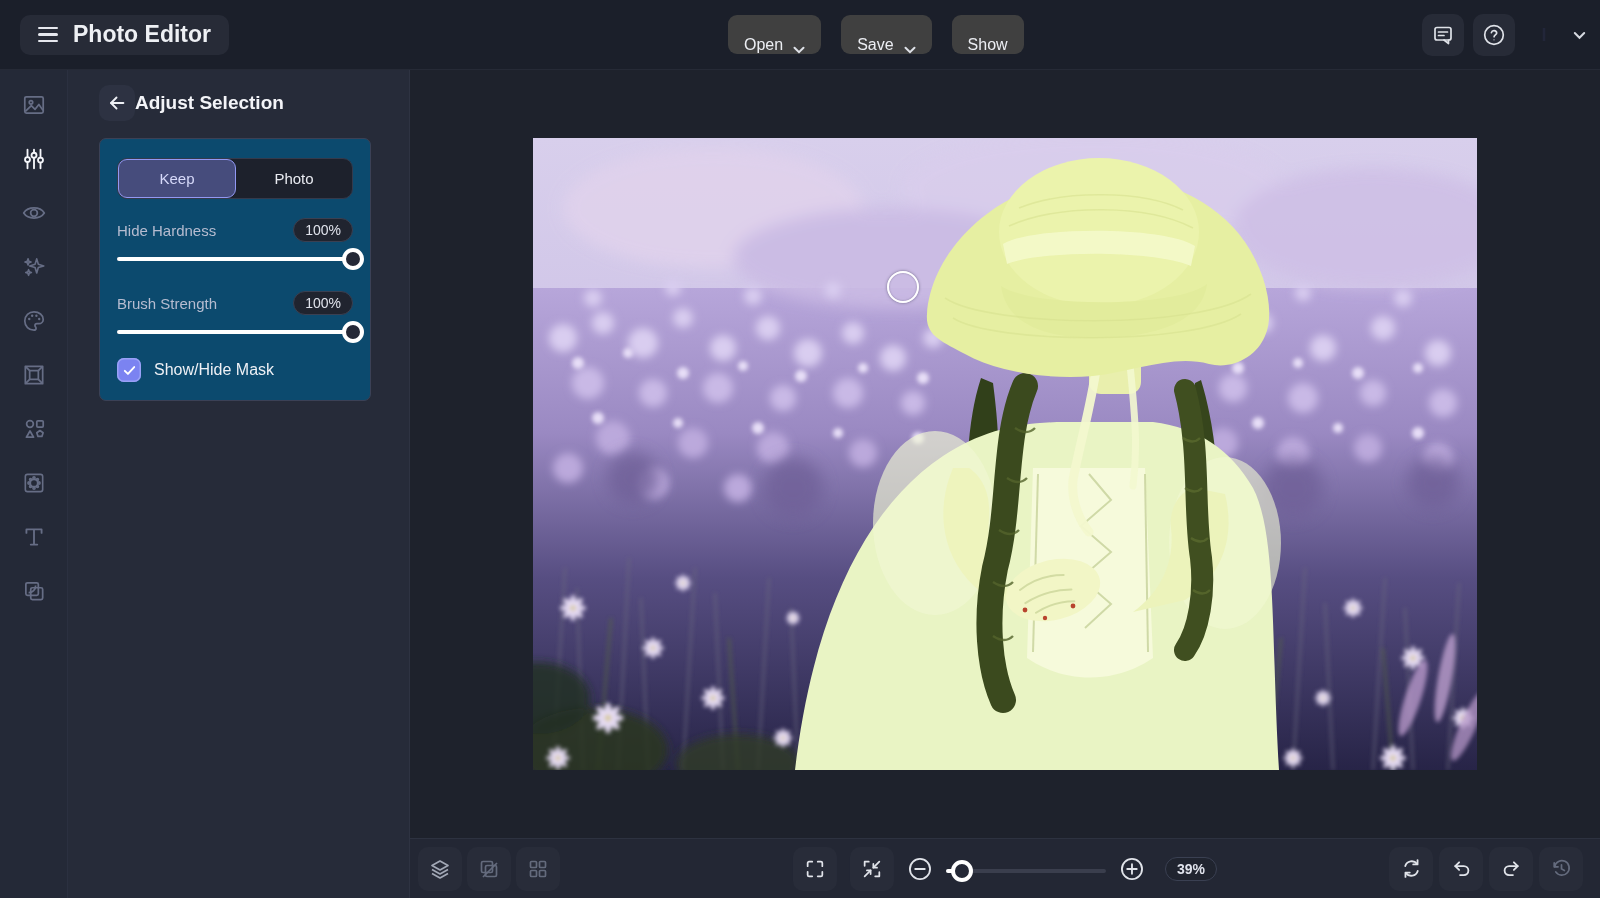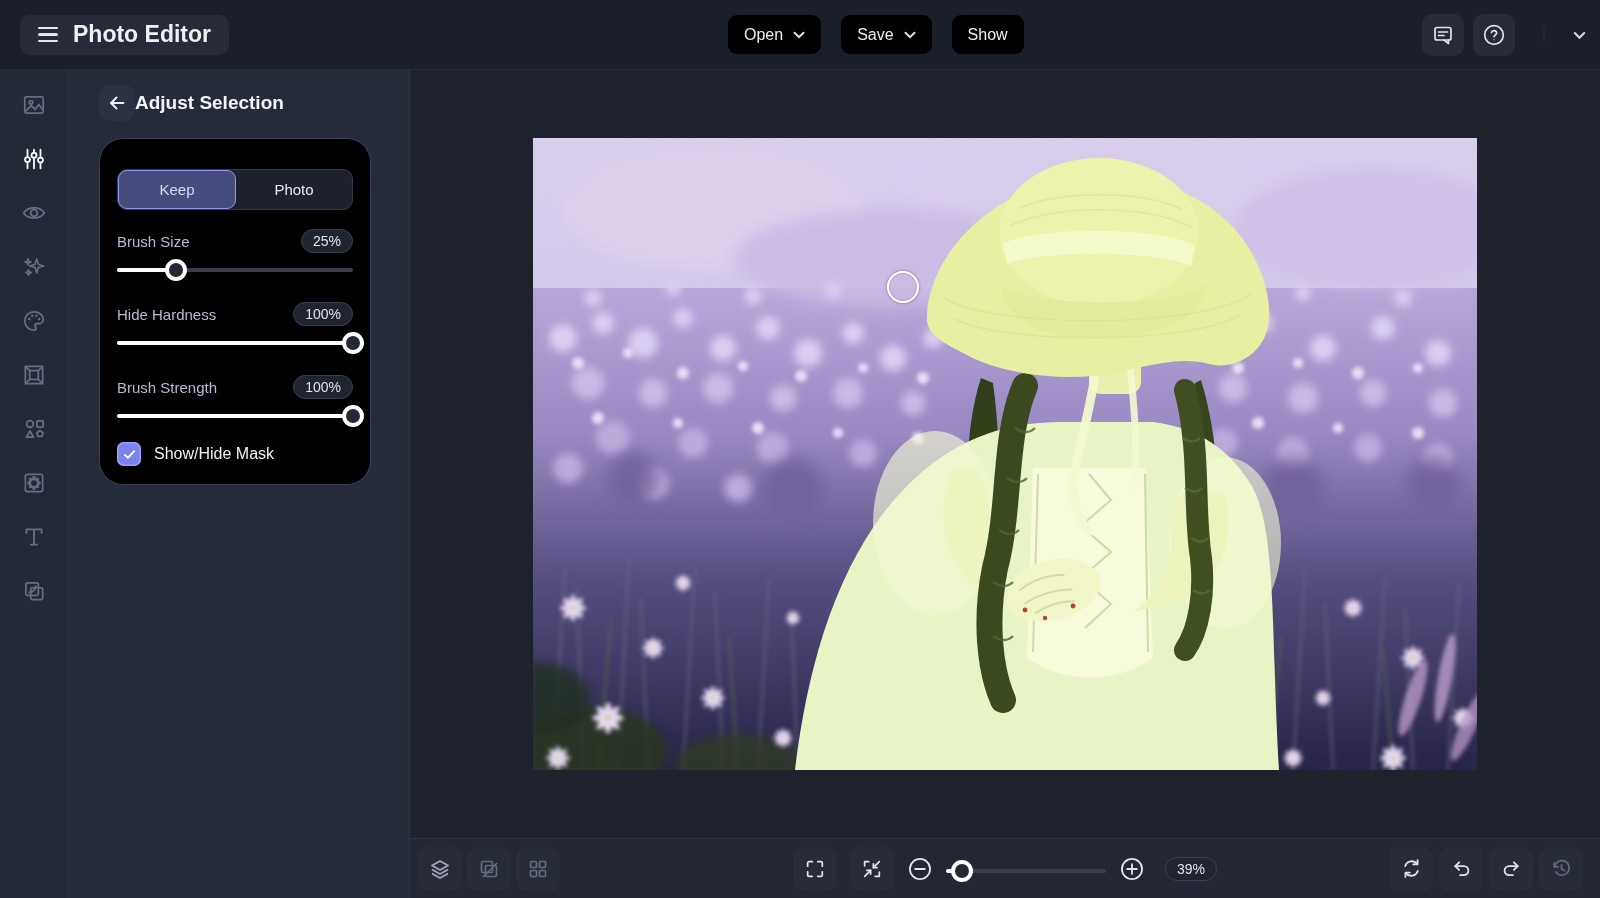--- a/index.html
+++ b/index.html
@@ -8,44 +8,44 @@
   svg { display:block; }
 
   
   .topbar { height:70px; background:#1b1f2a; position:relative; display:flex; align-items:center;
     border-bottom:1px solid #262a36; }
   .app-btn { margin-left:20px; height:40px; padding:0 18px; background:#272b37; border-radius:10px;
     display:flex; align-items:center; gap:15px; font-size:23px; font-weight:600; color:#eef0f4; cursor:pointer; }
   .hamburger { display:flex; flex-direction:column; gap:4px; }
   .hamburger span { width:20px; height:2.4px; background:#e6e8ee; border-radius:2px; }
   .topbar-center { position:absolute; left:728px; top:15px; display:flex; gap:20px; }
-  .tb-btn { height:39px; padding:0 16px; background:#000000; border-radius:9px; display:flex;
-    align-items:center; gap:10px; font-size:16px; color:#eceef3; cursor:pointer; }
+  .tb-btn { height:39px; padding:0 16px; background:#404040; border-radius:9px; display:flex;
+    align-items:flex-end; gap:10px; font-size:16px; color:#eceef3; cursor:pointer; }
   .topbar-right { position:absolute; right:14px; top:0; height:70px; display:flex; align-items:center; gap:9px; }
   .icon-btn { width:42px; height:42px; border-radius:10px; background:#272b37; display:flex;
     align-items:center; justify-content:center; color:#dfe2e8; cursor:pointer; }
   .avatar { width:40px; height:40px; border-radius:12px; display:flex; align-items:center; justify-content:center;
     font-size:18px; font-weight:700; color:#222639; cursor:pointer; }
   .chev { color:#d6d9e0; cursor:pointer; display:flex; }
 
   
   .main { display:flex; height:828px; }
   .rail { width:68px; background:#242937; border-right:1px solid #2b3040; padding-top:8px;
     display:flex; flex-direction:column; align-items:center; }
   .rail-item { width:68px; height:54px; display:flex; align-items:center; justify-content:center;
     color:#666d85; cursor:pointer; }
   .rail-item.active { color:#f5f6fa; }
 
   .panel { width:342px; background:#262b39; border-right:1px solid #2e3342; position:relative; }
   .panel-header { display:flex; align-items:center; margin:15px 0 0 31px; }
   .back-btn { width:36px; height:36px; border-radius:10px; background:#2d3242; display:flex;
     align-items:center; justify-content:center; color:#eef0f5; cursor:pointer; }
   .panel-title { font-size:19px; font-weight:700; color:#f3f4f8; }
-  .card { margin:17px 0 0 31px; width:272px; background:#000000; border:1px solid #3b4156;
-    border-radius:24px; padding:30px 17px 18px 17px; }
+  .card { margin:17px 0 0 31px; width:272px; background:#0c4a6e; border:1px solid #3b4156;
+    border-radius:7px; padding:19px 17px 18px 17px; }
   .segmented { height:41px; background:#1d212c; border:1px solid #343a4c; border-radius:10px; display:flex; }
   .seg { flex:1; display:flex; align-items:center; justify-content:center; font-size:15px;
     color:#e9ebf1; border-radius:9px; cursor:pointer; }
   .seg.active { background:#464c7c; border:1.5px solid #9198f3; color:#d6d9f9; }
   .slider-row { margin-top:19px; }
   .slider-head { display:flex; justify-content:space-between; align-items:center; }
   .slider-label { font-size:15px; color:#b6bcd0; }
   .value-badge { padding:3px 11px; border:1px solid #3a4052; border-radius:14px; font-size:14px;
     color:#e0e3ec; background:#20242f; }
   .slider { position:relative; height:26px; margin-top:4px; cursor:pointer; }
@@ -233,31 +233,20 @@
       </div>
       <div class="panel-title">Adjust Selection</div>
     </div>
 
     <div class="card">
       <div class="segmented">
         <div class="seg active" id="seg-keep">Keep</div>
         <div class="seg" id="seg-remove">Photo</div>
       </div>
 
-      <div class="slider-row">
-        <div class="slider-head">
-          <span class="slider-label">Brush Size</span>
-          <span class="value-badge">25%</span>
-        </div>
-        <div class="slider">
-          <div class="track"></div>
-            <div class="fill" style="width: 25%;"></div>
-            <div class="thumb" style="left: 25%;"></div>
-        </div>
-      </div>
 
       <div class="slider-row">
         <div class="slider-head">
           <span class="slider-label">Hide Hardness</span>
           <span class="value-badge">100%</span>
         </div>
         <div class="slider">
           <div class="track"></div>
             <div class="fill" style="width: 100%;"></div>
             <div class="thumb" style="left: 100%;"></div>
@@ -604,21 +593,21 @@
           <div class="track"></div>
             <div class="fill" style="width: 10%;"></div>
             <div class="thumb" style="left: 10%;"></div>
         </div>
         <span class="zoom-icon">
           <svg width="26" height="26" viewBox="0 0 24 24" fill="none" stroke="currentColor" stroke-width="1.7" stroke-linecap="round">
               <circle cx="12" cy="12" r="9.3"></circle>
               <path d="M7.6 12 H16.4 M12 7.6 V16.4"></path>
             </svg>
         </span>
-        <span class="value-badge" style="margin-left:7px;">39%</span>
+        <span class="value-badge" style="margin-left:7px;font-weight:bold;">39%</span>
       </div>
 
       <div class="tb-right">
         <div class="tool-btn light">
           <svg width="23" height="23" viewBox="0 0 24 24" fill="none" stroke="currentColor" stroke-width="1.9" stroke-linecap="round" stroke-linejoin="round">
               <path d="M5.5 9.5 A7 7 0 0 1 17.8 7.2"></path>
               <path d="M18.3 3.2 V7.7 H13.8"></path>
               <path d="M18.5 14.5 A7 7 0 0 1 6.2 16.8"></path>
               <path d="M5.7 20.8 V16.3 H10.2"></path>
             </svg>

